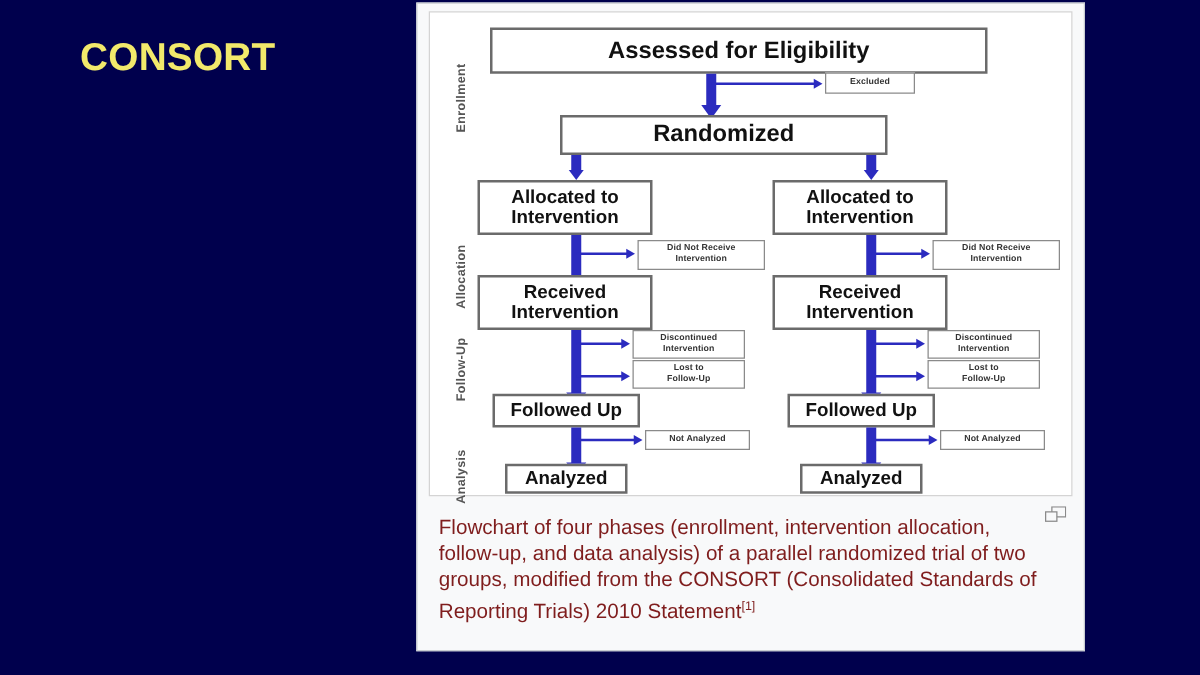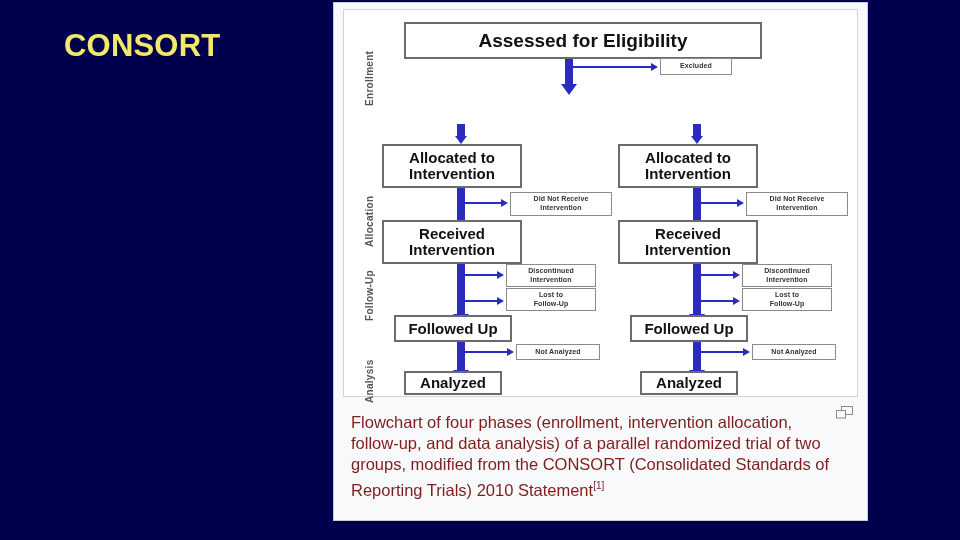--- a/index.html
+++ b/index.html
@@ -91,29 +91,30 @@
 
   <div class="thumb">
 
     <div class="figbox">
 
       <div class="vlabel" style="left:20px;top:18px;height:78px;">Enrollment</div>
       <div class="vlabel" style="left:20px;top:165px;height:72px;">Allocation</div>
       <div class="vlabel" style="left:20px;top:245px;height:66px;">Follow-Up</div>
       <div class="vlabel" style="left:20px;top:335px;height:58px;">Analysis</div>
 
-      <div class="fbox big" style="left:60px;top:12px;width:358px;height:37px;">Assessed for Eligibility</div>
+      <div class="fbox big" style="left:48px;top:12px;width:398px;height:37px;">Assessed for Eligibility</div>
 
       <div class="vline" style="left:221px;top:49px;width:8px;height:28px;"></div>
       <div class="vhead" style="left:217px;top:74px;"></div>
 
       <div class="hline" style="left:225px;top:56px;width:84px;"></div>
       <div class="hhead" style="left:307px;top:53px;"></div>
       <div class="fbox small" style="left:316px;top:48px;width:72px;height:17px;">Excluded</div>
 
+      <div class="fbox big" style="left:104px;top:82px;width:262px;height:32px;">Randomized</div>
 
       <div class="vline" style="left:113px;top:114px;width:8px;height:14px;"></div>
       <div class="vhead sm" style="left:111px;top:126px;"></div>
       <div class="vline" style="left:349px;top:114px;width:8px;height:14px;"></div>
       <div class="vhead sm" style="left:347px;top:126px;"></div>
 
       <div class="fbox mid" style="left:38px;top:134px;width:140px;height:44px;flex-direction:column;">
         <span>Allocated to</span>
         <span>Intervention</span>
       </div>

